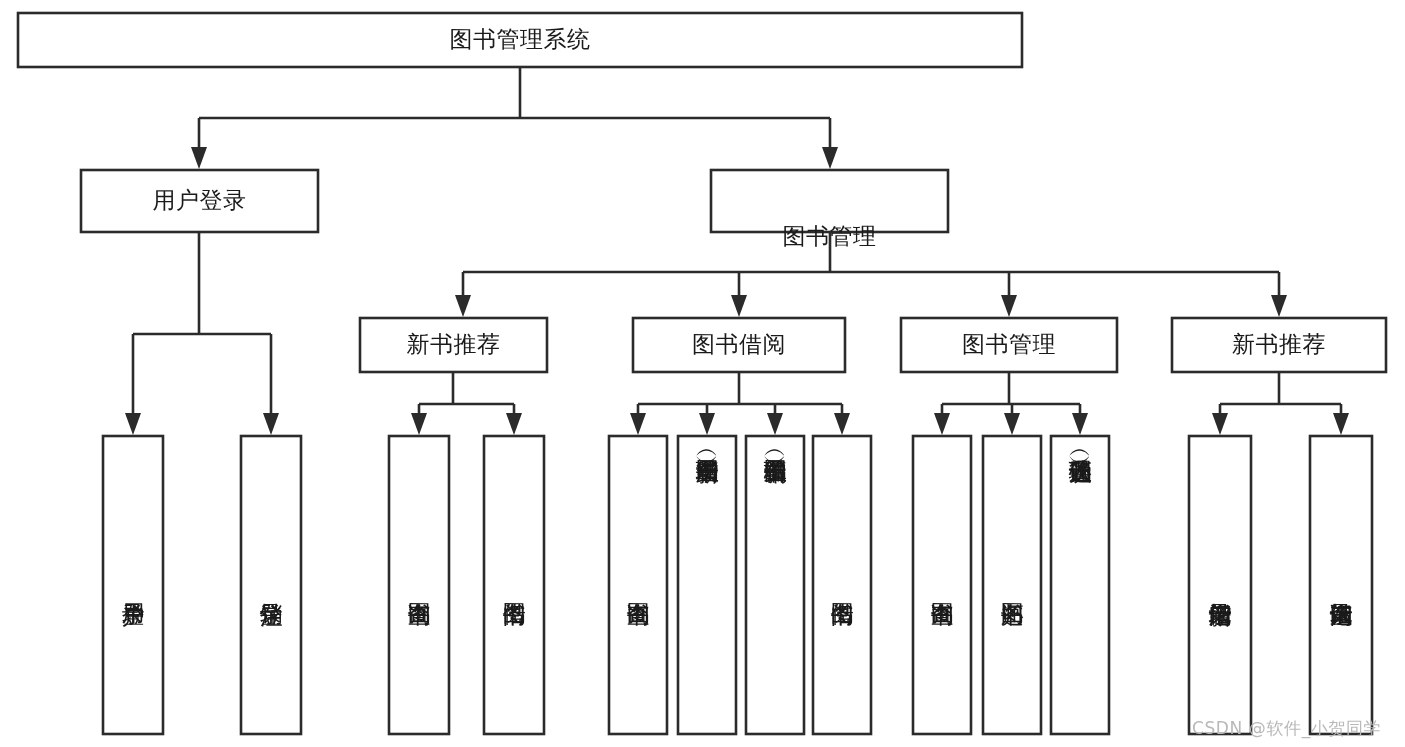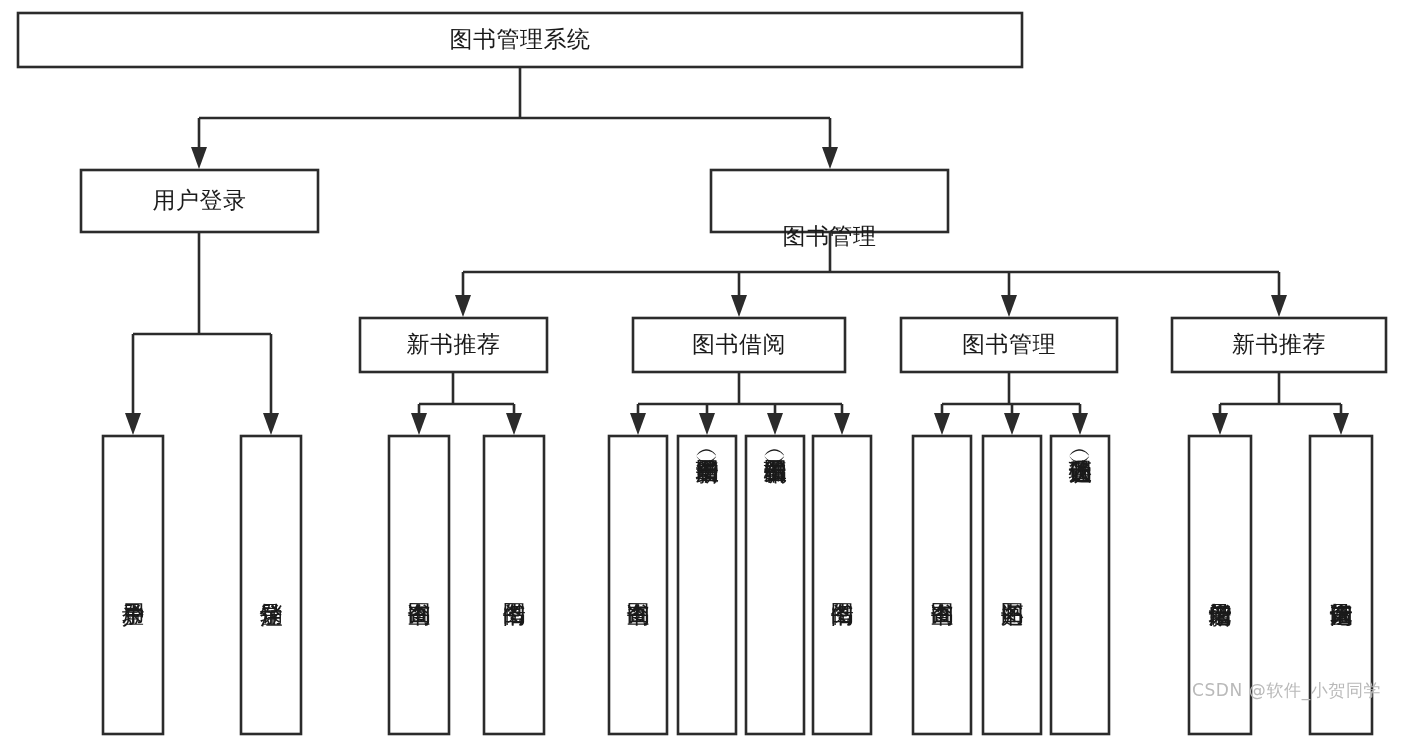--- a/index.html
+++ b/index.html
@@ -192,15 +192,15 @@
   <div class="node-label-v" style="left:746px; top:436px; width:58px; height:298px; justify-content:flex-start; padding-top:6px; box-sizing:border-box;">编辑图书（管理员）</div>
   <div class="node-label-v" style="left:813px; top:436px; width:58px; height:298px;">借阅图书</div>
 
   <div class="node-label-v" style="left:913px; top:436px; width:58px; height:298px;">查询图书</div>
   <div class="node-label-v" style="left:983px; top:436px; width:58px; height:298px;">归还图书</div>
   <div class="node-label-v" style="left:1051px; top:436px; width:58px; height:298px; justify-content:flex-start; padding-top:6px; box-sizing:border-box;">确认归还（管理员）</div>
 
   <div class="node-label-v" style="left:1189px; top:436px; width:62px; height:298px;">新增借阅记录</div>
   <div class="node-label-v" style="left:1310px; top:436px; width:62px; height:298px;">查询借阅记录</div>
 
-  <div class="watermark" style="left:1192px; top:679px;">CSDN @软件_小贺同学</div>
+  <div class="watermark" style="left:1192px; top:717px;">CSDN @软件_小贺同学</div>
 
 </div>
 
 </body></html>

